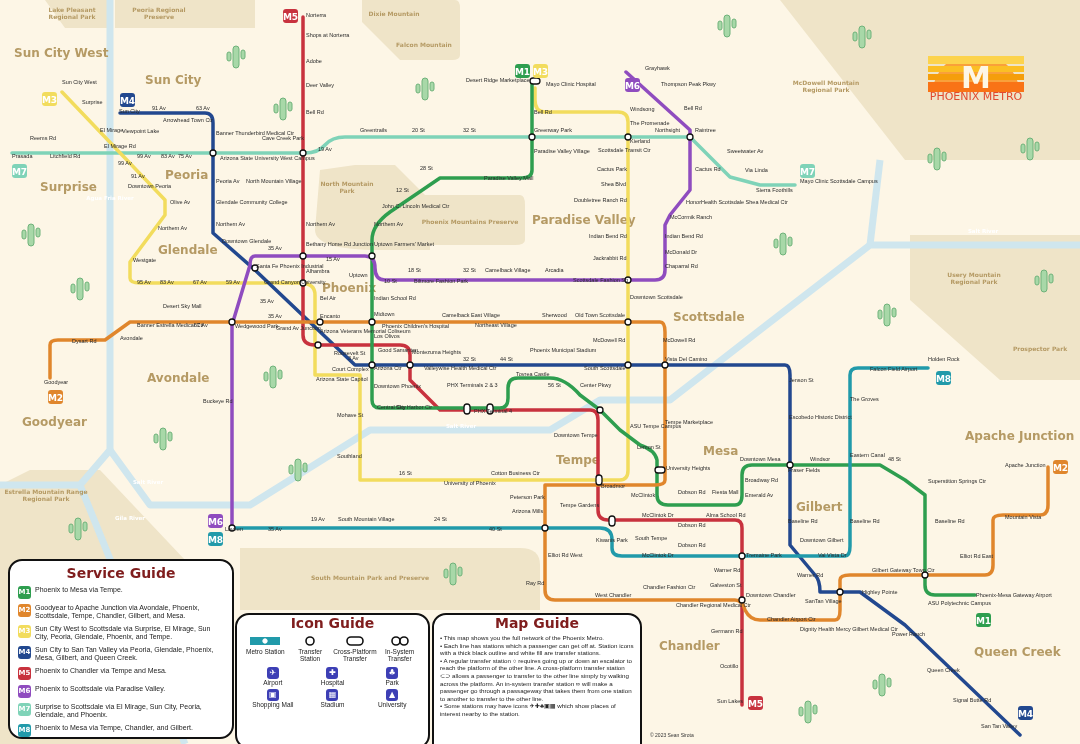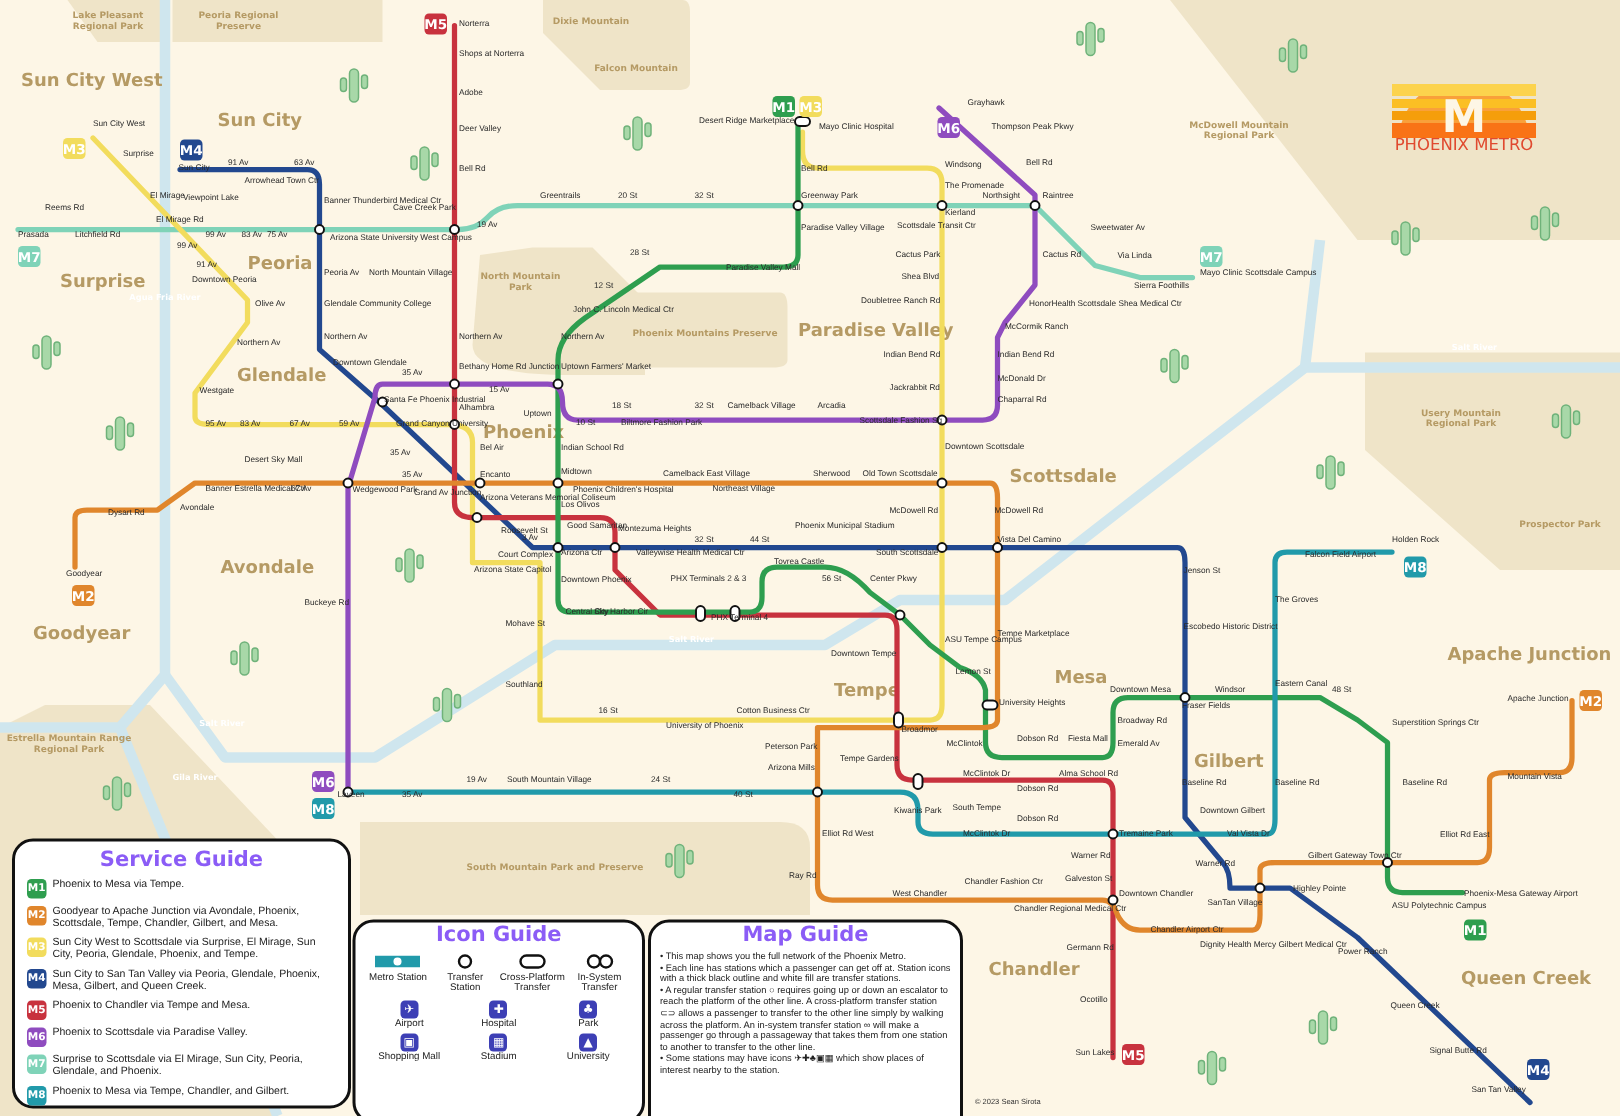--- a/index.html
+++ b/index.html
@@ -4,21 +4,21 @@
 <style>
   html,body{margin:0;padding:0;}
   body{width:1080px;height:744px;overflow:hidden;background:#fdf6e6;font-family:"Liberation Sans",sans-serif;position:relative;}
   #map{position:absolute;left:0;top:0;width:1080px;height:744px;}
   .st-label{font-family:"Liberation Sans",sans-serif;font-size:5.5px;fill:#2a2a2a;}
   .city{font-family:"DejaVu Sans",sans-serif;font-weight:bold;font-size:12px;fill:#b59a64;}
   .park{font-family:"DejaVu Sans",sans-serif;font-weight:bold;font-size:6px;fill:#b59a64;}
   .river-lbl{font-family:"DejaVu Sans",sans-serif;font-weight:bold;font-size:5.5px;fill:#ffffff;}
   .badge-txt{font-family:"DejaVu Sans",sans-serif;font-weight:bold;font-size:9px;fill:#fff;}
   .panel{position:absolute;background:#fff;border:2.5px solid #111;border-radius:14px;box-sizing:border-box;}
-  .panel h2{margin:0;text-align:center;font-family:"DejaVu Sans",sans-serif;font-size:14px;font-weight:bold;color:#8b5cf6;}
+  .panel h2{margin:0;text-align:center;font-family:"DejaVu Sans",sans-serif;font-size:14px;font-weight:bold;color:#7f1d1d;}
   #service-guide{left:8px;top:559px;width:226px;height:180px;padding:4px 8px;}
   .sg-row{display:flex;align-items:flex-start;margin-top:5px;}
   .sg-badge{flex:0 0 auto;width:13px;height:13px;border-radius:3px;color:#fff;font-family:"DejaVu Sans",sans-serif;font-weight:bold;font-size:7px;line-height:13px;text-align:center;margin-right:4px;}
   .sg-text{font-size:7px;line-height:8px;color:#222;}
   #icon-guide{left:235px;top:613px;width:195px;height:136px;padding:0 6px;}
   .ig-top{display:flex;justify-content:space-between;margin-top:4px;}
   .ig-cell{text-align:center;font-size:6.5px;line-height:7px;color:#222;width:45px;}
   .ig-sym{height:11px;display:flex;align-items:center;justify-content:center;margin-bottom:2px;}
   .ig-grid{display:grid;grid-template-columns:1fr 1fr 1fr;row-gap:3px;margin-top:5px;}
   .ig-icon{text-align:center;font-size:6.5px;color:#222;}

